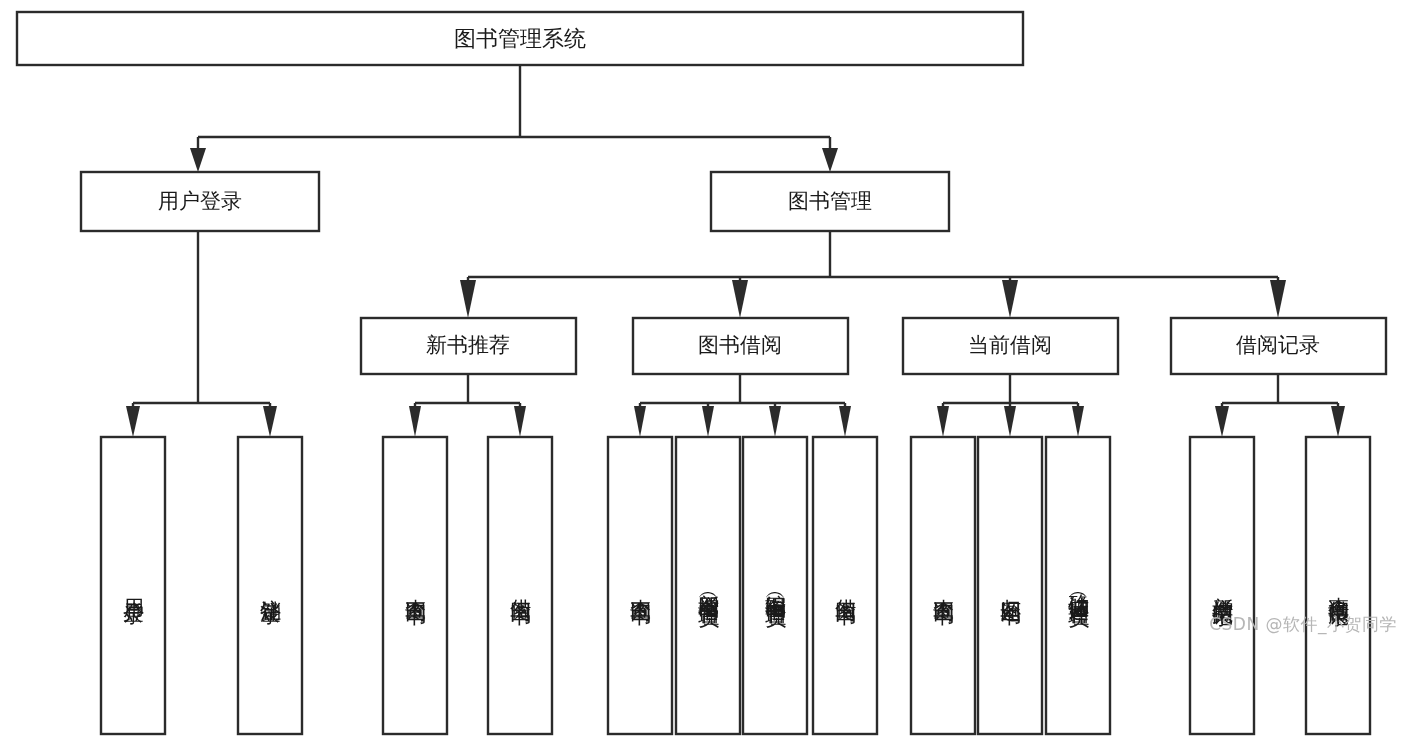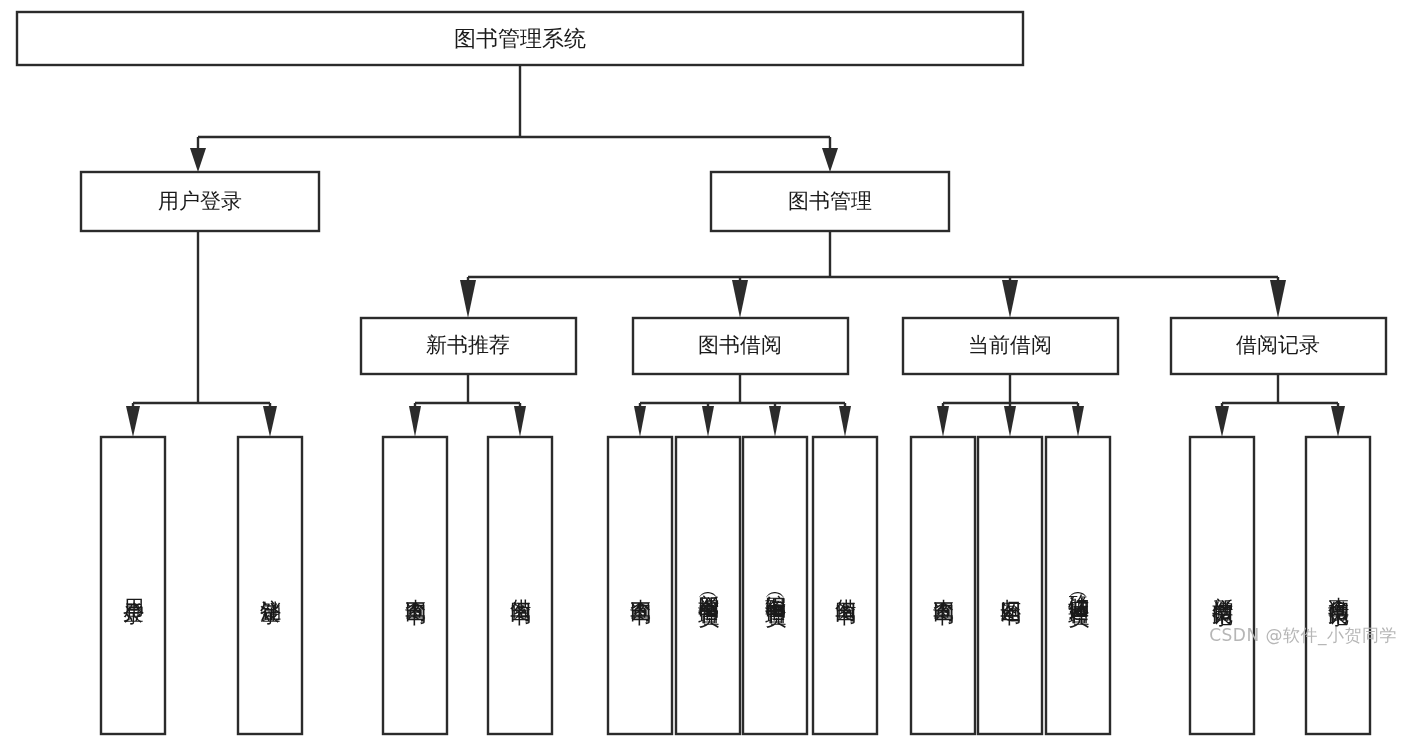--- a/index.html
+++ b/index.html
@@ -70,21 +70,21 @@
     white-space: nowrap;
     display: flex;
     align-items: center;
     justify-content: center;
     text-align: center;
     pointer-events: none;
   }
   #watermark {
     position: absolute;
     right: 8px;
-    bottom: 8px;
+    bottom: 19px;
     font-family: "DejaVu Sans", "Liberation Sans", sans-serif;
     font-size: 17px;
     color: #b6b6b6;
     white-space: nowrap;
     letter-spacing: 0.5px;
   }
 </style>
 </head>
 <body>
 

